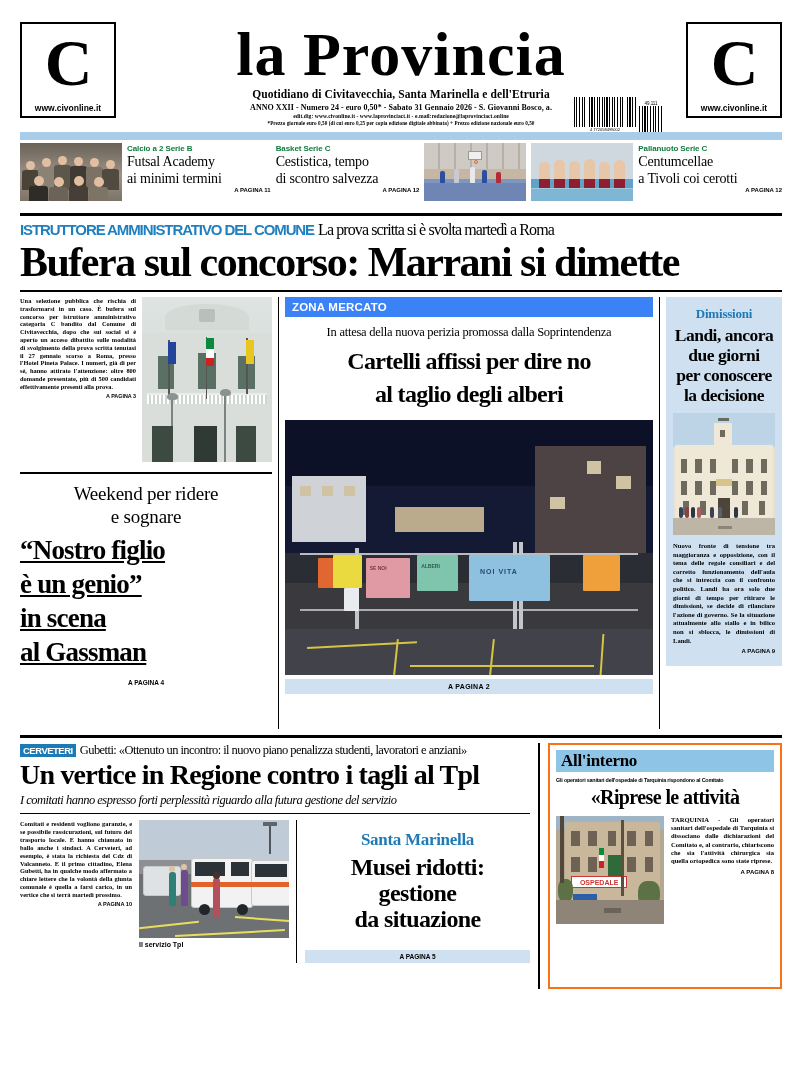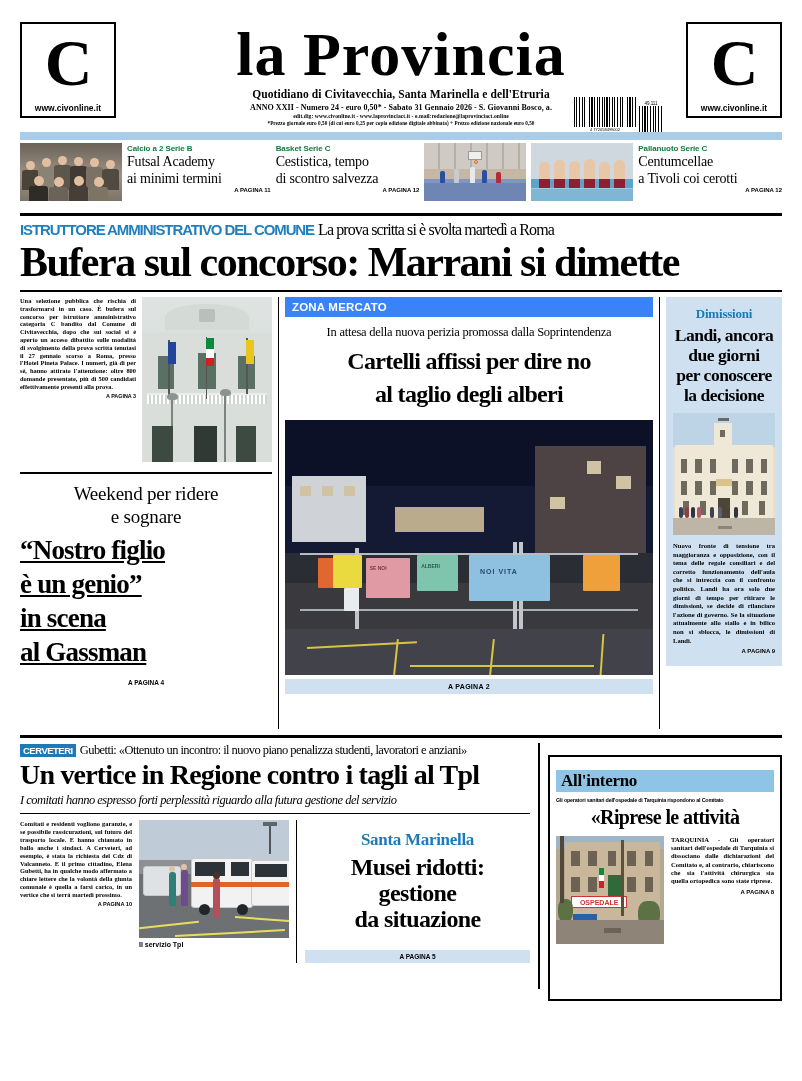--- a/index.html
+++ b/index.html
@@ -138,21 +138,21 @@
   .bl-text { width:112px; flex:0 0 112px; font-size:6.4px; line-height:7.9px; text-align:justify; font-weight:600; }
   .bl-text .pg { display:block; text-align:right; font-family:"Liberation Sans",sans-serif; font-size:5.6px; font-weight:700; margin-top:2px;}
   .bl-photo-wrap { width:150px; flex:0 0 150px; }
   .bl-photo { height:118px; overflow:hidden; position:relative; background:#9aa3ab; }
   .bl-caption { font-family:"Liberation Sans",sans-serif; font-weight:700; font-size:7px; margin-top:3px; }
   .bl-right { flex:1; border-left:1px solid #000; padding-left:8px; }
   .sm-kicker { text-align:center; color:#1e7ab5; font-weight:700; font-size:17px; letter-spacing:-.3px; margin-top:10px; }
   .sm-head { text-align:center; font-weight:700; font-size:24px; line-height:26px; margin-top:4px; letter-spacing:-.6px; }
   .sm-page { background:#cfe0f0; text-align:center; font-family:"Liberation Sans",sans-serif; font-weight:700; font-size:6.5px; padding:3px 0; margin-top:18px; }
 
-  .allint-frame { border:2px solid #000000; padding:13px 6px 7px 6px; height:100%;margin-top:12px; }
+  .allint-frame { border:2px solid #f97316; padding:5px 6px 7px 6px; height:100%; }
   .allint-bar { background:#8ec4e6; font-weight:700; font-size:17px; padding:1px 5px; letter-spacing:-.3px; }
   .allint-kicker { font-family:"Liberation Sans",sans-serif; font-weight:700; font-size:5.4px; margin-top:5px; letter-spacing:-.2px; white-space:nowrap; }
   .allint-head { text-align:center; font-weight:700; font-size:20px; line-height:23px; margin-top:3px; letter-spacing:-.6px; }
   .allint-lower { display:flex; gap:7px; margin-top:7px; }
   .allint-photo { width:108px; flex:0 0 108px; height:108px; overflow:hidden; position:relative; background:#a89f92; }
   .allint-body { flex:1; font-size:6.6px; line-height:8.2px; text-align:justify; font-weight:700; }
   .allint-body .pg { display:block; text-align:right; font-family:"Liberation Sans",sans-serif; font-size:6px; margin-top:3px; }
 
   
   .ph { position:absolute; inset:0; }

